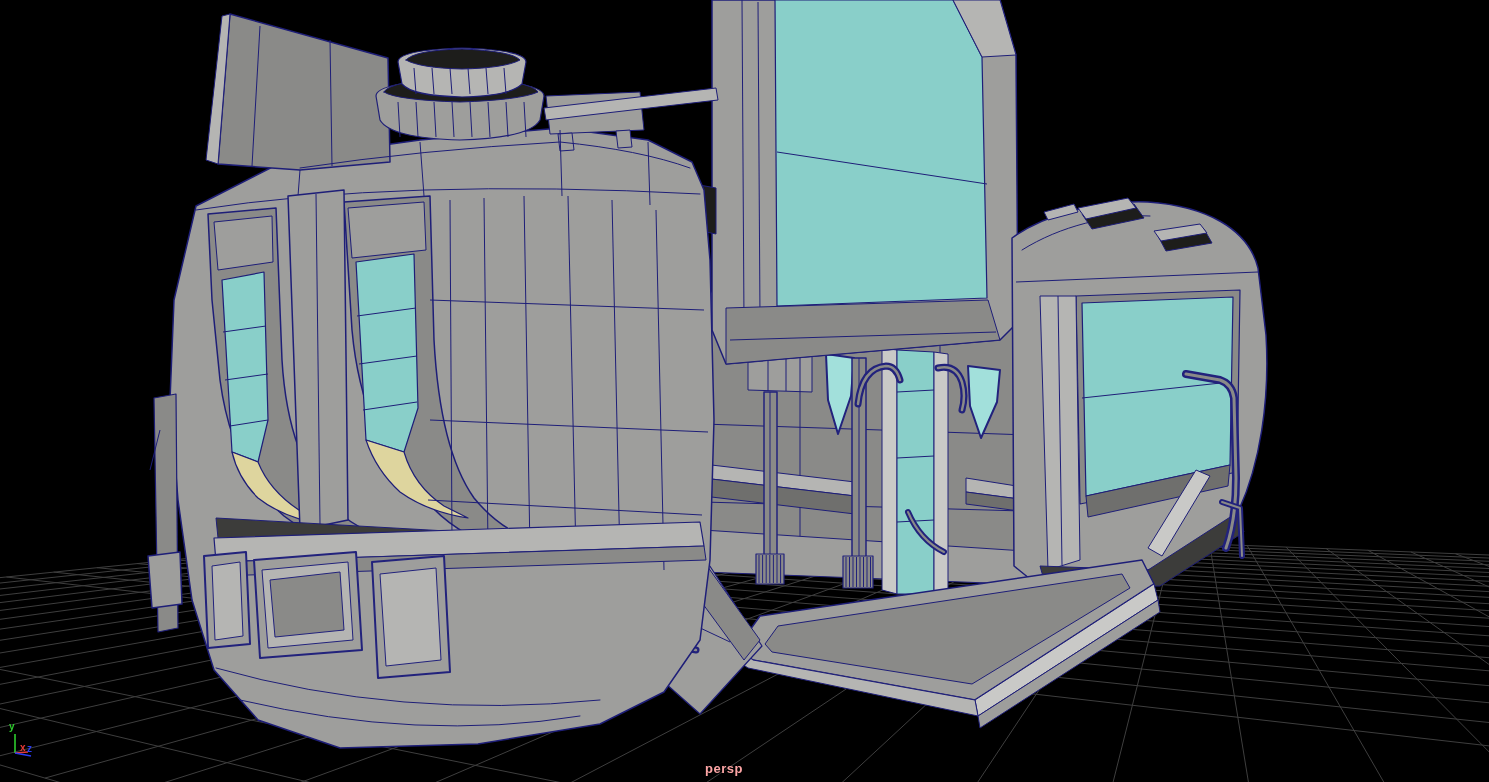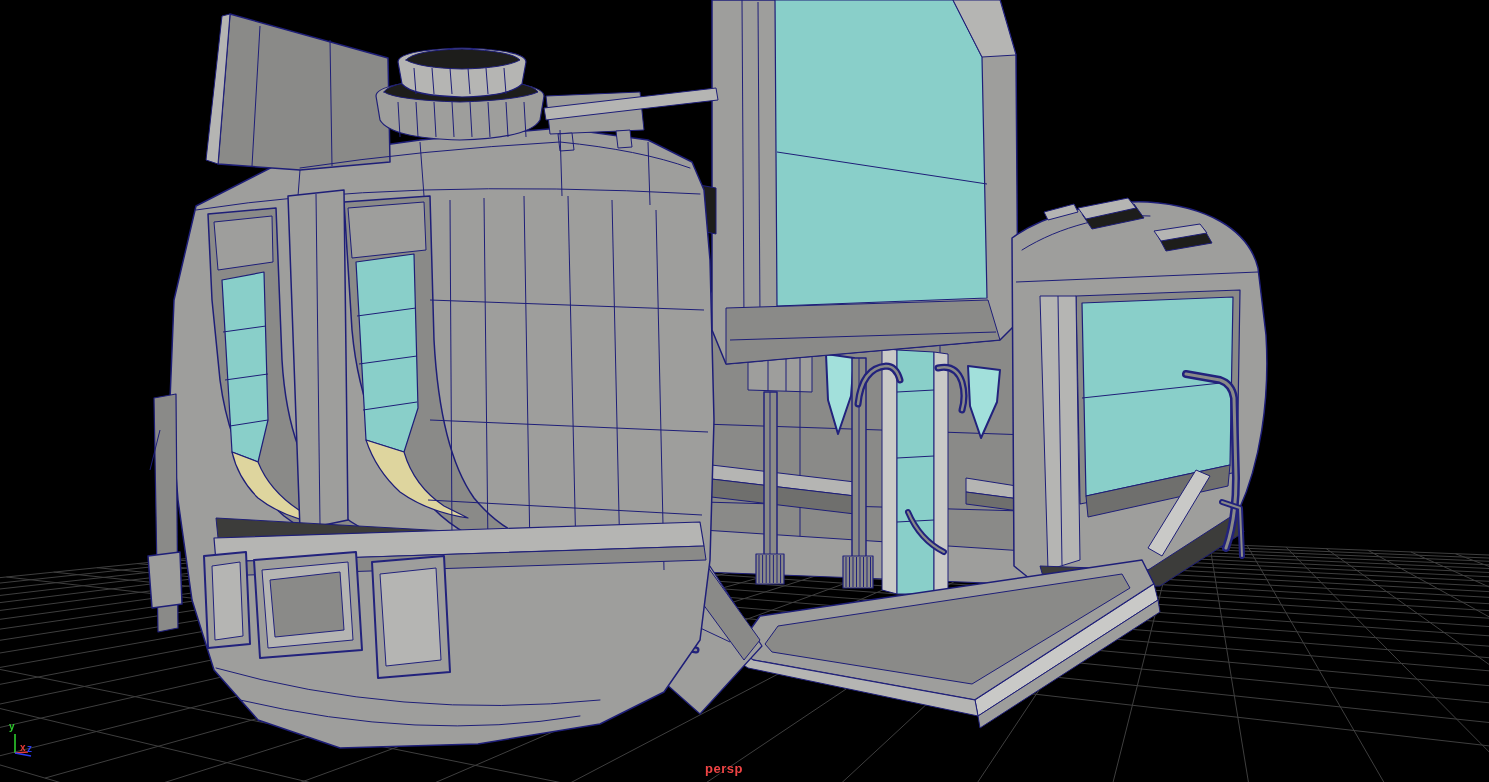--- a/index.html
+++ b/index.html
@@ -267,21 +267,21 @@
         <polygon points="372,562 444,556 450,672 378,678" fill="#9e9e9c" stroke="#22227c" stroke-width="2" stroke-linejoin="round"></polygon>
         <polygon points="380,574 436,568 441,660 386,666" fill="#b5b5b3" stroke="#22227c" stroke-width="1" stroke-linejoin="round"></polygon>
         <path d="M216,668 Q400,720 600,700" fill="none" stroke="#1e1e78" stroke-width="1" stroke-linejoin="round" stroke-linecap="round"></path>
         <path d="M240,700 Q420,742 580,716" fill="none" stroke="#1e1e78" stroke-width="1" stroke-linejoin="round" stroke-linecap="round"></path>
         <polygon points="154,398 176,394 178,628 158,632" fill="#8a8a88" stroke="#1e1e78" stroke-width="1.2" stroke-linejoin="round"></polygon>
         <polygon points="148,556 180,552 182,604 152,608" fill="#9e9e9c" stroke="#1e1e78" stroke-width="1.5" stroke-linejoin="round"></polygon>
         <line x1="150" y1="470" x2="160" y2="430" stroke="#1e1e78" stroke-width="1"></line>
       </g>
   </svg>
 
-  <div id="camera-label" style="color: #ef4444;">persp</div>
+  <div id="camera-label" style="color: #fca5a5;">persp</div>
 
   <div id="axis-gizmo">
     <svg width="70" height="62" viewBox="0 0 70 62">
       <line id="axis-y-line" x1="15" y1="35" x2="15" y2="16" stroke-width="1.6" stroke="#2ecc2e"></line>
       <line id="axis-x-line" x1="15" y1="35" x2="28" y2="34" stroke-width="1.6" stroke="#e53935"></line>
       <line id="axis-z-line" x1="15" y1="35" x2="31" y2="38" stroke-width="1.6" stroke="#2a3cf0"></line>
     </svg>
     <span class="lbl" id="axis-y-label" style="color: rgb(46, 204, 46);">y</span>
     <span class="lbl" id="axis-x-label" style="color: rgb(229, 57, 53);">x</span>
     <span class="lbl" id="axis-z-label" style="color: rgb(42, 60, 240);">z</span>

